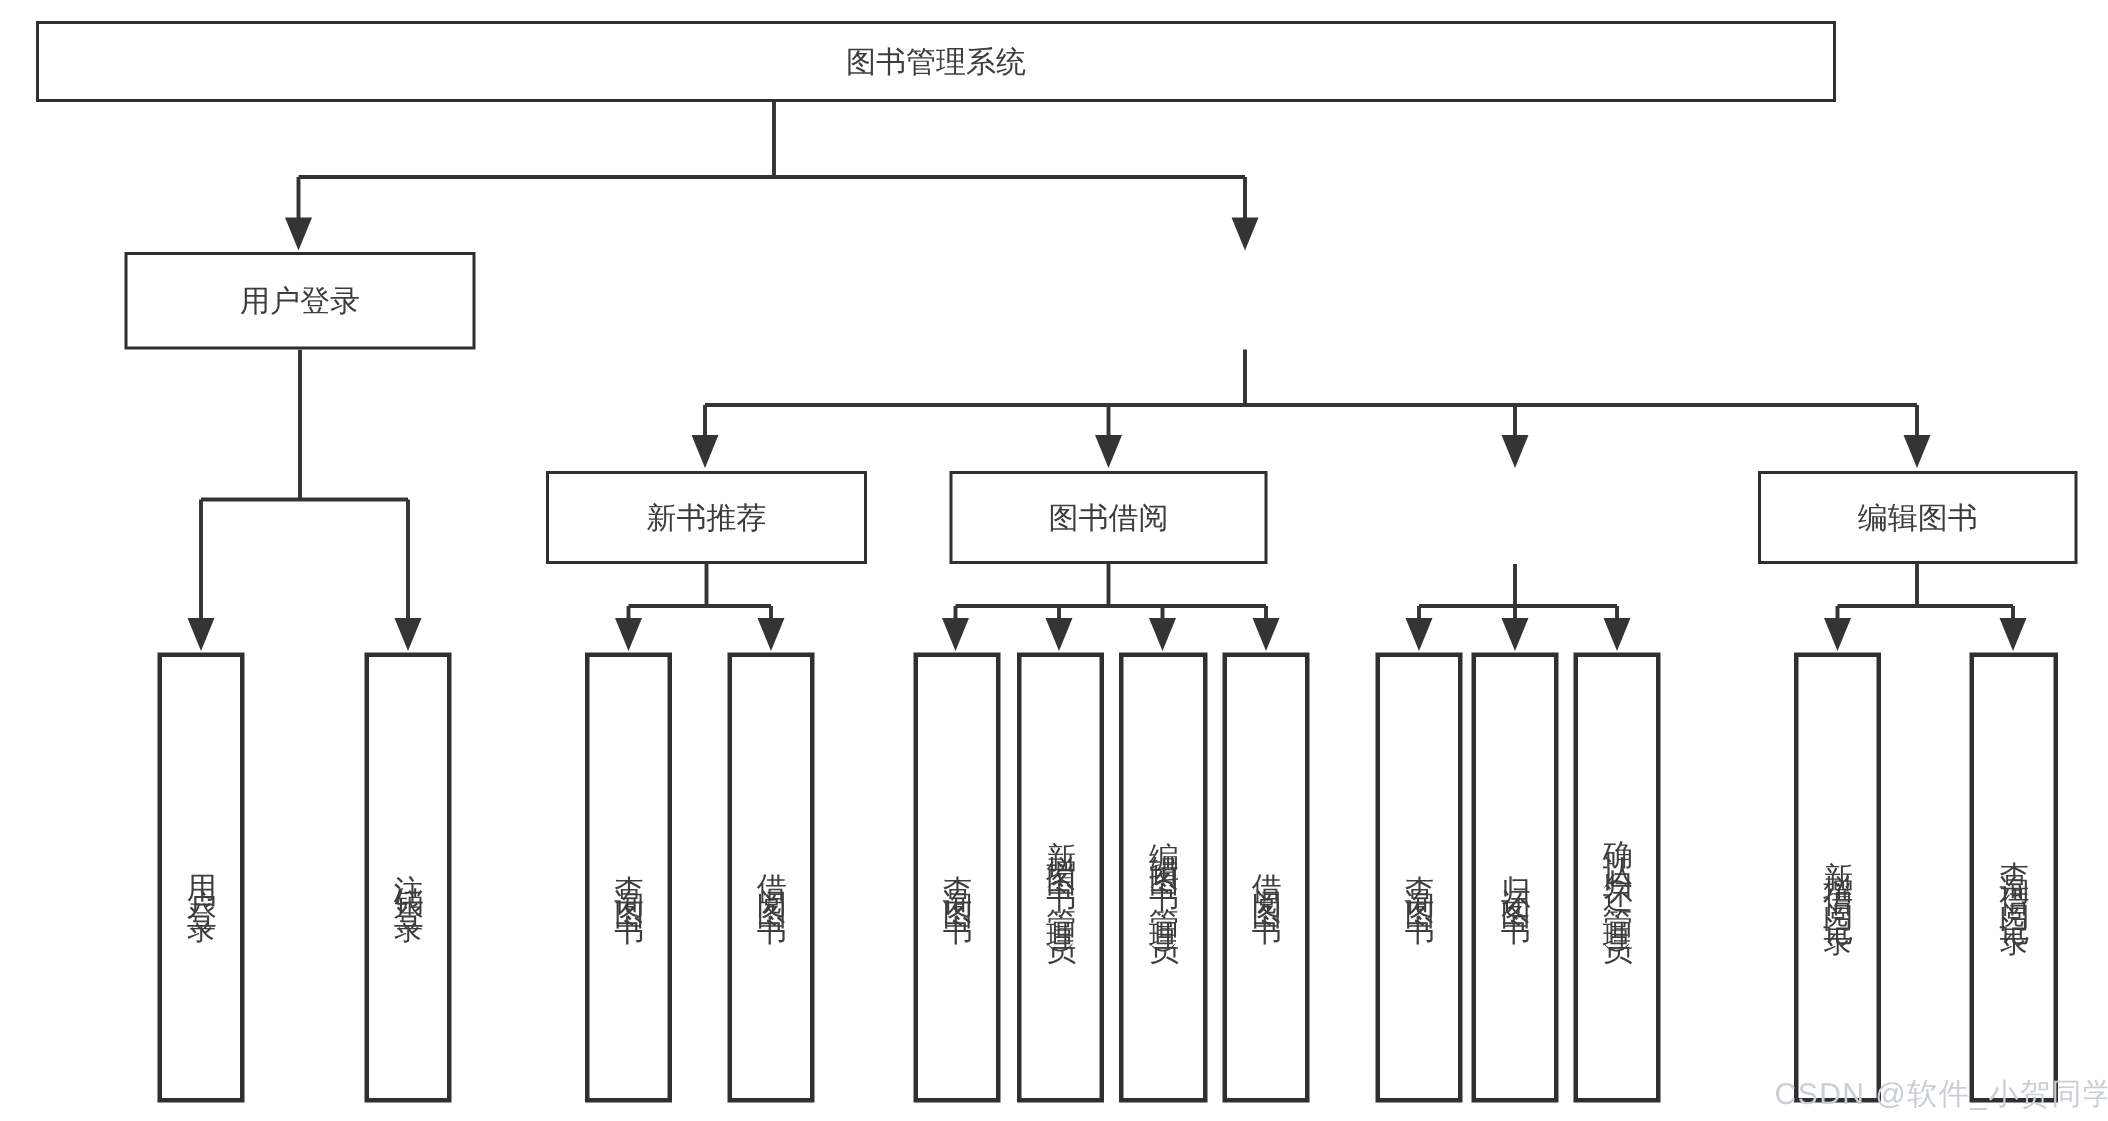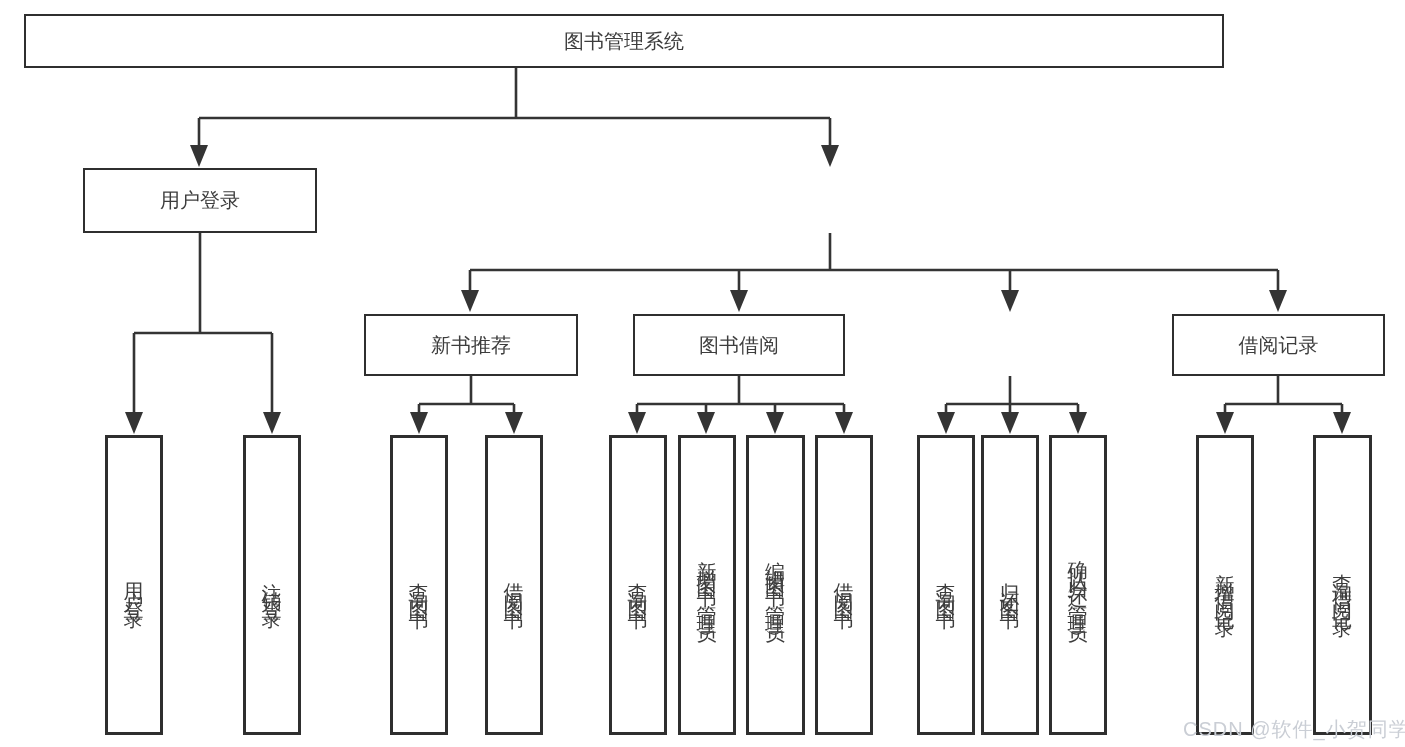--- a/index.html
+++ b/index.html
@@ -93,21 +93,21 @@
     <span>用户登录</span>
   </div>
 
   <div class="box" style="left:364px;top:314px;width:214px;height:62px">
     <span>新书推荐</span>
   </div>
   <div class="box" style="left:633px;top:314px;width:212px;height:62px">
     <span>图书借阅</span>
   </div>
   <div class="box" style="left:1172px;top:314px;width:213px;height:62px">
-    <span>借阅记录</span>
+    <span>编辑图书</span>
   </div>
 
   <div class="box vbox" style="left:105px;top:435px;width:58px;height:300px">
     <span>用户登录</span>
   </div>
   <div class="box vbox" style="left:243px;top:435px;width:58px;height:300px">
     <span>注销登录</span>
   </div>
 
   <div class="box vbox" style="left:390px;top:435px;width:58px;height:300px">

